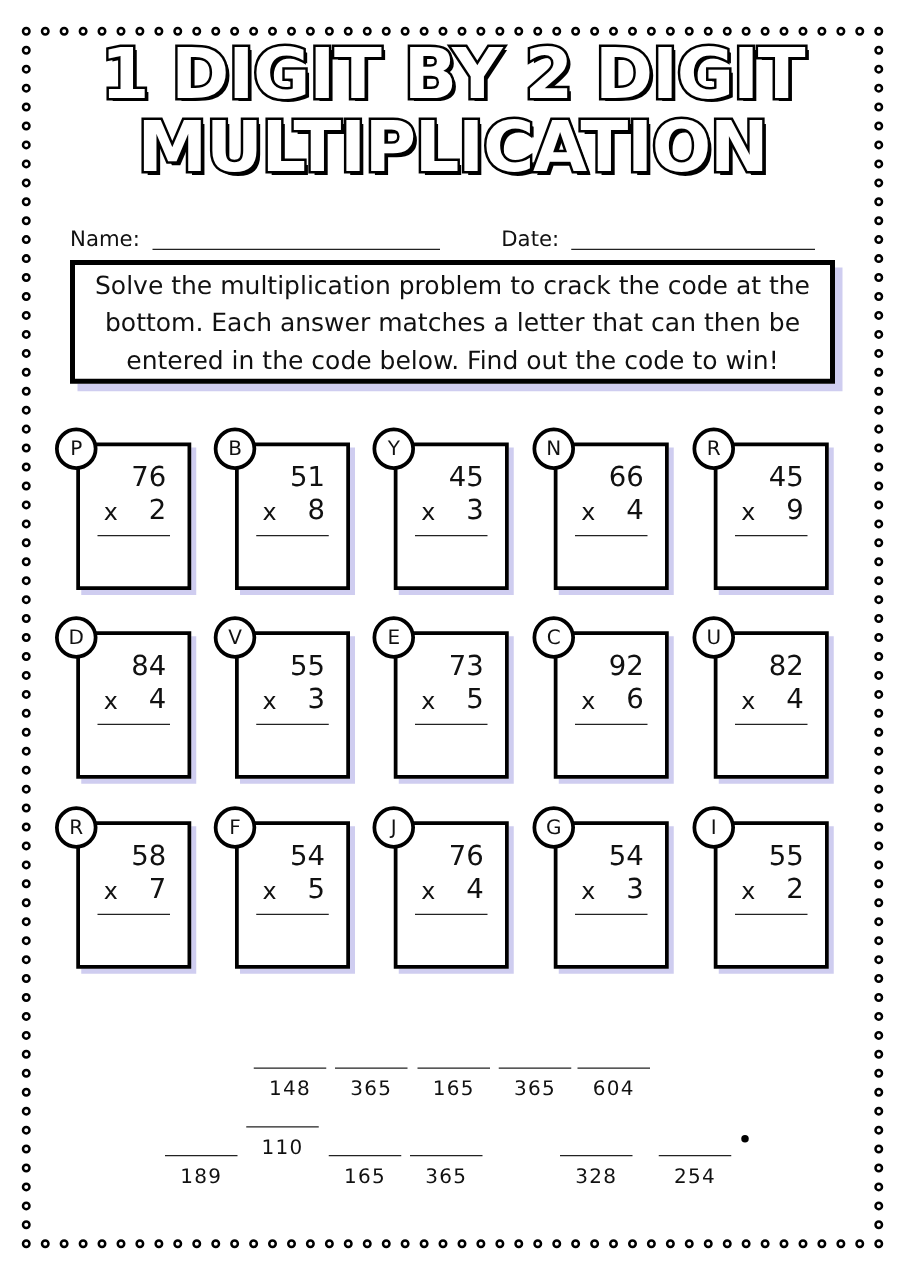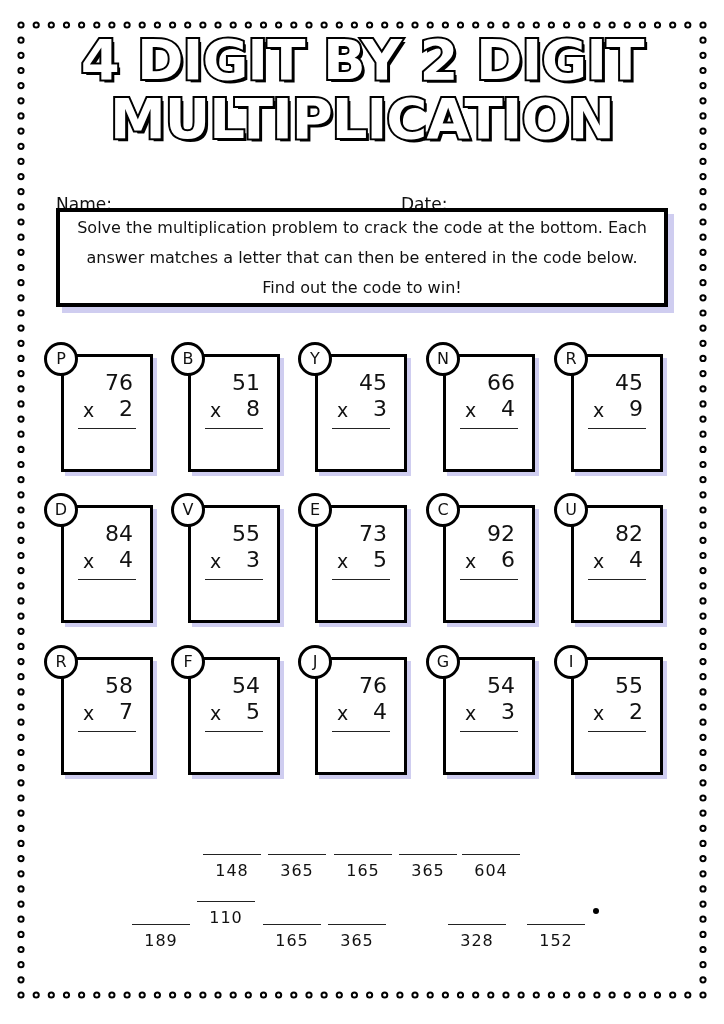--- a/index.html
+++ b/index.html
@@ -16,35 +16,35 @@
       font-family: "DejaVu Sans", sans-serif; font-weight: bold;
       color: #ffffff; letter-spacing: -1px;
       -webkit-text-stroke: 4px #000;
       paint-order: stroke fill;
       text-shadow: 3px 3px 0 #000;
     }
     .title.line1 { top: 28px; font-size: 56px; line-height: 64px; }
     .title.line2 { top: 87px; font-size: 56px; line-height: 64px; }
 
     .field-row { position: absolute; top: 176px; left: 56px; width: 612px; height: 28px; font-family: "DejaVu Sans", sans-serif; font-size: 17px; }
-    .field { position: absolute; top: 16px; display: flex; align-items: flex-end; }
+    .field { position: absolute; top: 4px; display: flex; align-items: flex-end; }
     .field .label { line-height: 24px; }
     .field .blank { display: inline-block; height: 1px; border-bottom: 1.5px solid #222; margin-left: 10px; margin-bottom: 4px; }
     .field.name { left: 0; }
     .field.name .blank { width: 230px; }
     .field.date { left: 345px; justify-content: flex-end; }
     .field.date .blank { width: 195px; }
 
     .instructions {
       position: absolute; left: 56px; top: 208px; width: 612px; height: 99px;
       border: 4px solid #000; background: #fff;
       box-shadow: 6px 6px 0 #cfcdf0;
       display: flex; align-items: center; justify-content: center;
       padding: 4px 10px;
-      text-align: center; font-size: 16px; line-height: 30px;
+      text-align: center; font-size: 20px; line-height: 30px;
       font-family: "DejaVu Sans", sans-serif;
     }
 
     .card { position: absolute; width: 92px; height: 118px; }
     .card .box {
       position: absolute; left: 0; top: 0; width: 92px; height: 118px;
       border: 3px solid #000; background: #fff;
       box-shadow: 4px 4px 0 #cfcdf0;
     }
     .card .badge {
@@ -284,21 +284,21 @@
       <circle cx="21.0" cy="934.4" r="2.6" fill="#fff" stroke="#000" stroke-width="2"></circle>
       <circle cx="703.0" cy="934.4" r="2.6" fill="#fff" stroke="#000" stroke-width="2"></circle>
       <circle cx="21.0" cy="949.5" r="2.6" fill="#fff" stroke="#000" stroke-width="2"></circle>
       <circle cx="703.0" cy="949.5" r="2.6" fill="#fff" stroke="#000" stroke-width="2"></circle>
       <circle cx="21.0" cy="964.7" r="2.6" fill="#fff" stroke="#000" stroke-width="2"></circle>
       <circle cx="703.0" cy="964.7" r="2.6" fill="#fff" stroke="#000" stroke-width="2"></circle>
       <circle cx="21.0" cy="979.8" r="2.6" fill="#fff" stroke="#000" stroke-width="2"></circle>
       <circle cx="703.0" cy="979.8" r="2.6" fill="#fff" stroke="#000" stroke-width="2"></circle>
     </svg>
 
-  <div class="title line1">4 DIGIT BY 2 DIGIT</div>
+  <div class="title line1">1 DIGIT BY 2 DIGIT</div>
   <div class="title line2">MULTIPLICATION</div>
 
   <div class="field-row">
     <div class="field name">
       <span class="label">Name:</span>
       <span class="blank"></span>
     </div>
     <div class="field date">
       <span class="label">Date:</span>
       <span class="blank"></span>
@@ -469,17 +469,17 @@
     <div class="blank"></div>
     <div class="num">365</div>
   </div>
 
   <div class="code-slot" style="left:448px; top:912px;">
     <div class="blank"></div>
     <div class="num">328</div>
   </div>
   <div class="code-slot" style="left:527px; top:912px;">
     <div class="blank"></div>
-    <div class="num">152</div>
+    <div class="num">254</div>
   </div>
   <div class="period-dot" style="left:593px; top:908px;"></div>
 
 </div>
 
 </body></html>

